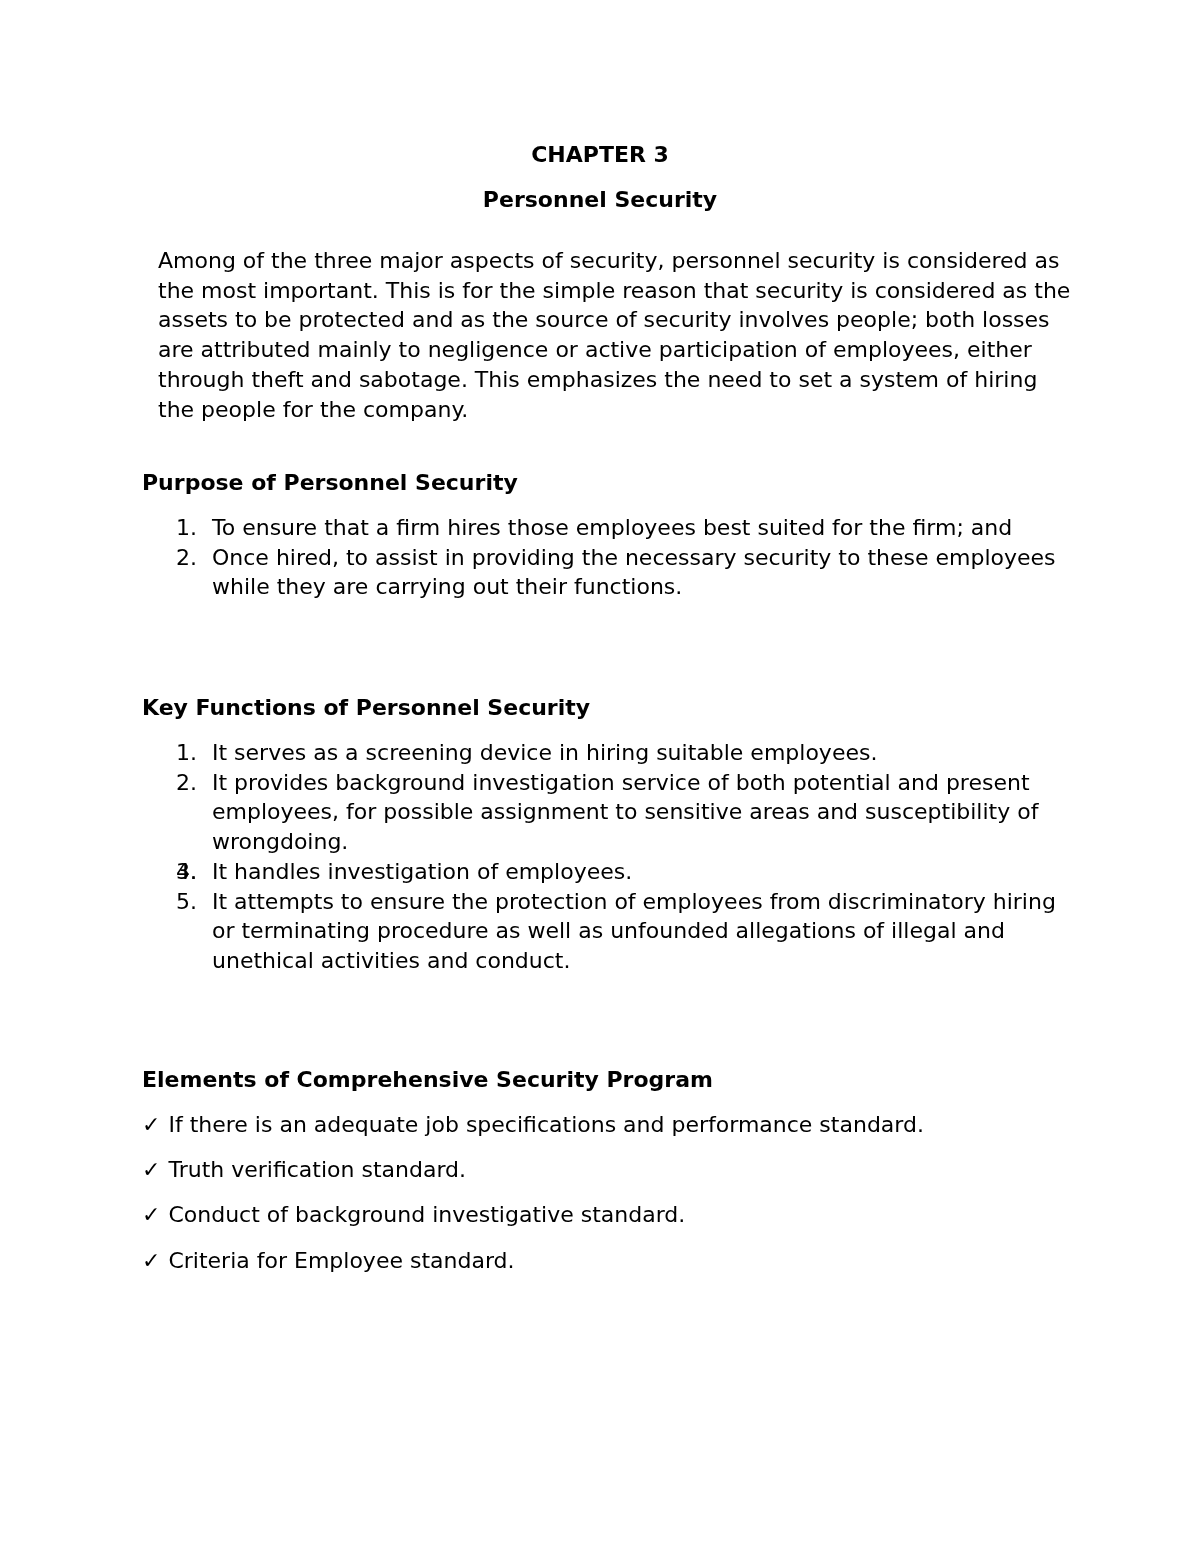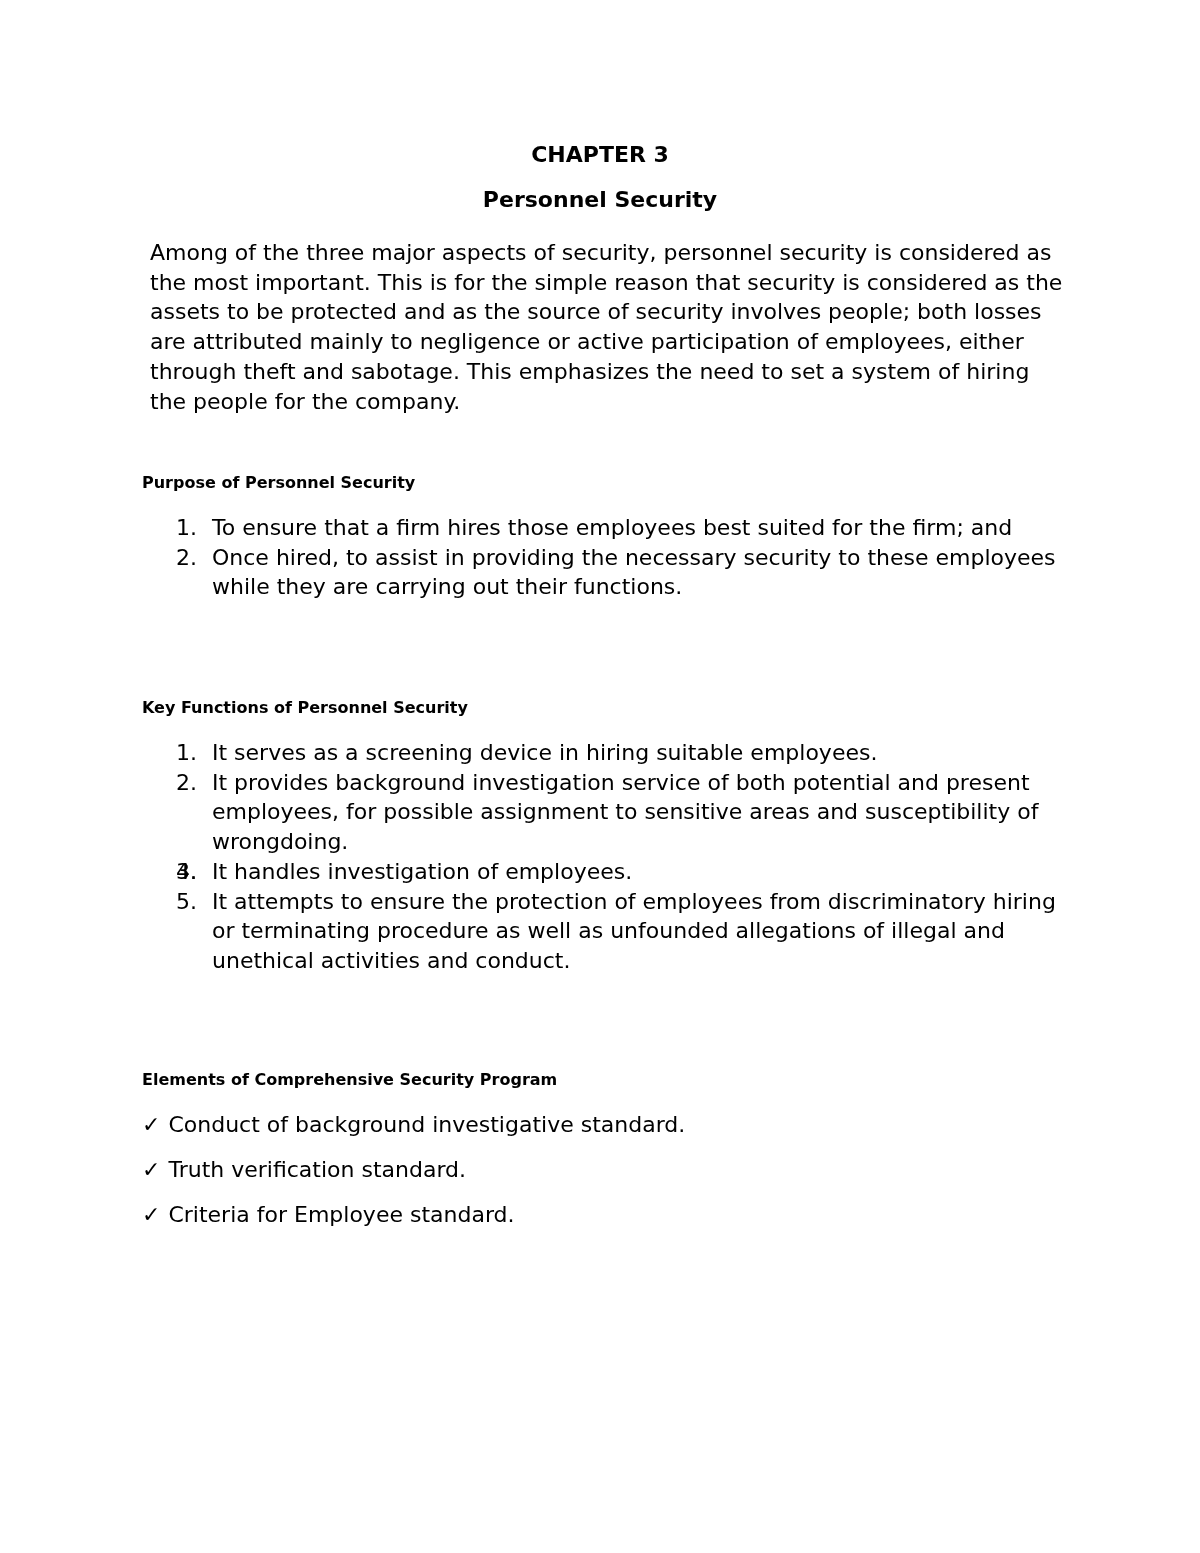--- a/index.html
+++ b/index.html
@@ -30,28 +30,28 @@
       position: absolute;
       left: -142px;
     }
     .chapter { top: 0; }
     .title { top: 45px; }
     .intro {
       position: absolute;
       top: 90px;
       left: 0;
       width: 920px;
-      margin: 8px;
+      margin: 16px;
     }
     .heading {
       position: absolute;
       left: 0;
       margin: 0;
       font-weight: bold;
-      font-size: 16px;
+      font-size: 22px;
     }
     ol.numlist {
       position: absolute;
       left: 0;
       margin: 0;
       padding: 0;
       list-style: none;
       width: 920px;
     }
     ol.numlist li {
@@ -118,22 +118,25 @@
     </li>
     <li>
       <span class="num">5.</span>
       <span>It attempts to ensure the protection of employees from discriminatory hiring or terminating procedure as well as unfounded allegations of illegal and unethical activities and conduct.</span>
     </li>
   </ol>
 
   <h2 class="heading" style="top:925px;">Elements of Comprehensive Security Program</h2>
   <ul class="checks" style="top:970px;">
     <li>
-      <span class="mark">✓</span><span>Conduct of background investigative standard.</span>
+      <span class="mark">✓</span><span>If there is an adequate job specifications and performance standard.</span>
     </li>
     <li>
       <span class="mark">✓</span><span>Truth verification standard.</span>
+    </li>
+    <li>
+      <span class="mark">✓</span><span>Conduct of background investigative standard.</span>
     </li>
     <li>
       <span class="mark">✓</span><span>Criteria for Employee standard.</span>
     </li>
   </ul>
 </div>
 
 </body></html>

